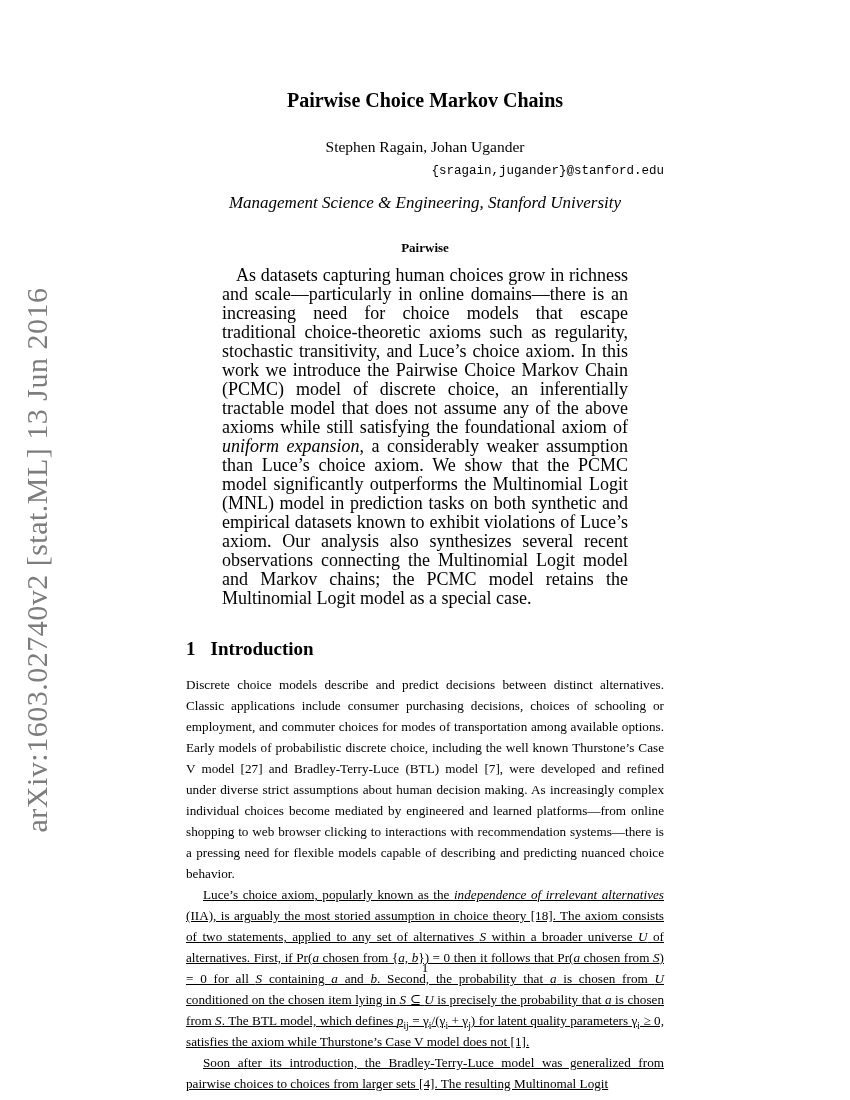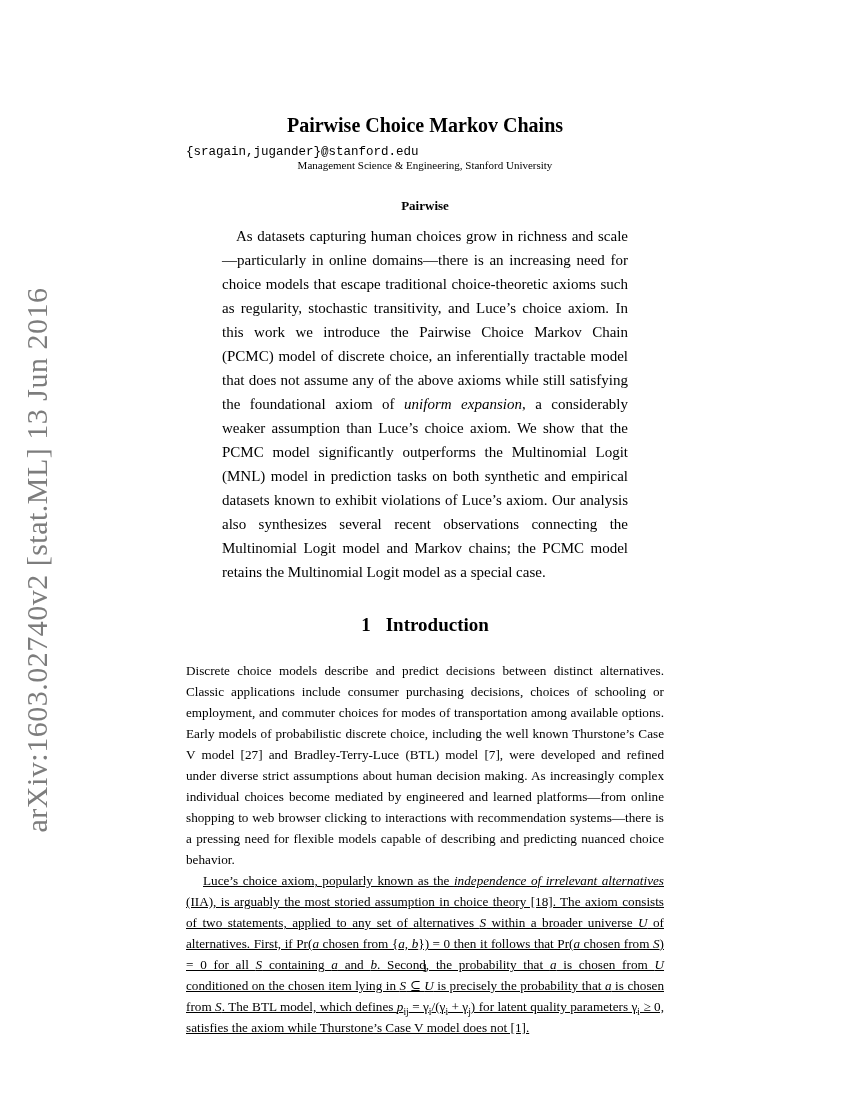--- a/index.html
+++ b/index.html
@@ -28,73 +28,73 @@
     transform: translate(-50%, -50%) rotate(-90deg);
     white-space: nowrap;
     font-size: 30px;
     letter-spacing: 0.5px;
     color: #7d7d7d;
     font-family: "Liberation Serif", "DejaVu Serif", serif;
   }
   .content {
     width: 478px;
     margin: 0 auto;
-    padding-top: 113px;
+    padding-top: 88px;
   }
   .title {
     font-size: 20px;
     font-weight: bold;
     text-align: center;
     margin: 0;
     line-height: 24px;
   }
   .authors {
     text-align: center;
     font-size: 15.5px;
     margin-top: 26px;
   }
   .email {
-    text-align: left;
+    text-align: right;
     font-family: "Liberation Mono", "DejaVu Sans Mono", monospace;
     font-size: 12.5px;
     margin-top: 8px;
   }
   .affiliation {
     text-align: center;
-    font-size: 11px;
-    margin-top: 0;
+    font-size: 17px;
+    margin-top: 15px;
+    font-style: italic;
   }
   .abstract-heading {
     text-align: center;
     font-size: 13px;
     font-weight: bold;
     margin-top: 27px;
   }
   .abstract-text {
     width: 406px;
     margin: 10px auto 4px auto;
-    font-size: 15px;
-    line-height: 24px;
+    font-size: 18px;
+    line-height: 19px;
     text-align: justify;
     text-indent: 14px;
     hyphens: auto;
   }
   .section-heading {
     font-size: 19px;
     font-weight: bold;
     margin: 30px 0 0 0;
     line-height: 22px;
-    text-align: center;
   }
   .section-heading .sec-num {
     display: inline-block;
     margin-right: 15px;
   }
   .body-text {
-    margin-top: 24px;
+    margin-top: 14px;
     font-size: 13.2px;
     line-height: 21px;
     text-align: justify;
     hyphens: auto;
   }
   .body-text p {
     margin: 0;
   }
   .body-text p + p {
     text-indent: 17px;
@@ -115,35 +115,37 @@
 <body>
 
 <div class="sheet">
 
   <div class="watermark">arXiv:1603.02740v2  [stat.ML]  13 Jun 2016</div>
 
   <div class="content">
 
     <h1 class="title">Pairwise Choice Markov Chains</h1>
 
+    <div class="authors">Stephen Ragain,  Johan Ugander</div>
 
     <div class="email">{sragain,jugander}@stanford.edu</div>
 
     <div class="affiliation">Management Science &amp; Engineering, Stanford University</div>
 
     <div class="abstract-heading">Pairwise</div>
 
     <div class="abstract-text">As datasets capturing human choices grow in richness and scale—particularly in online domains—there is an increasing need for choice models that escape traditional choice-theoretic axioms such as regularity, stochastic transitivity, and Luce’s choice axiom.  In this work we introduce the Pairwise Choice Markov Chain (PCMC) model of discrete choice, an inferentially tractable model that does not assume any of the above axioms while still satisfying the foundational axiom of <i>uniform expansion</i>, a considerably weaker assumption than Luce’s choice axiom. We show that the PCMC model significantly outperforms the Multinomial Logit (MNL) model in prediction tasks on both synthetic and empirical datasets known to exhibit violations of Luce’s axiom.  Our analysis also synthesizes several recent observations connecting the Multinomial Logit model and Markov chains; the PCMC model retains the Multinomial Logit model as a special case.</div>
 
     <h2 class="section-heading">
       <span class="sec-num">1</span><span>Introduction</span>
     </h2>
 
     <div class="body-text">
       <p>Discrete choice models describe and predict decisions between distinct alternatives. Classic applications include consumer purchasing decisions, choices of schooling or employment, and commuter choices for modes of transportation among available options.  Early models of probabilistic discrete choice, including the well known Thurstone’s Case V model [27] and Bradley-Terry-Luce (BTL) model [7], were developed and refined under diverse strict assumptions about human decision making.  As increasingly complex individual choices become mediated by engineered and learned platforms—from online shopping to web browser clicking to interactions with recommendation systems—there is a pressing need for flexible models capable of describing and predicting nuanced choice behavior.</p>
       <p>Luce’s choice axiom, popularly known as the <i>independence of irrelevant alternatives</i> (IIA), is arguably the most storied assumption in choice theory [18].  The axiom consists of two statements, applied to any set of alternatives <i>S</i> within a broader universe <i>U</i> of alternatives.  First, if Pr(<i>a</i> chosen from {<i>a, b</i>}) = 0 then it follows that Pr(<i>a</i> chosen from <i>S</i>) = 0 for all <i>S</i> containing <i>a</i> and <i>b</i>.  Second, the probability that <i>a</i> is chosen from <i>U</i> conditioned on the chosen item lying in <i>S</i> ⊆ <i>U</i> is precisely the probability that <i>a</i> is chosen from <i>S</i>.  The BTL model, which defines <i>p</i><sub>ij</sub> = γ<sub>i</sub>/(γ<sub>i</sub> + γ<sub>j</sub>) for latent quality parameters γ<sub>i</sub> ≥ 0, satisfies the axiom while Thurstone’s Case V model does not [1].</p>
+      <p>Soon after its introduction, the Bradley-Terry-Luce model was generalized from pairwise choices to choices from larger sets [4].  The resulting Multinomal Logit</p>
     </div>
 
   </div>
 
   <div class="page-number">1</div>
 
 </div>
 
 </body></html>

